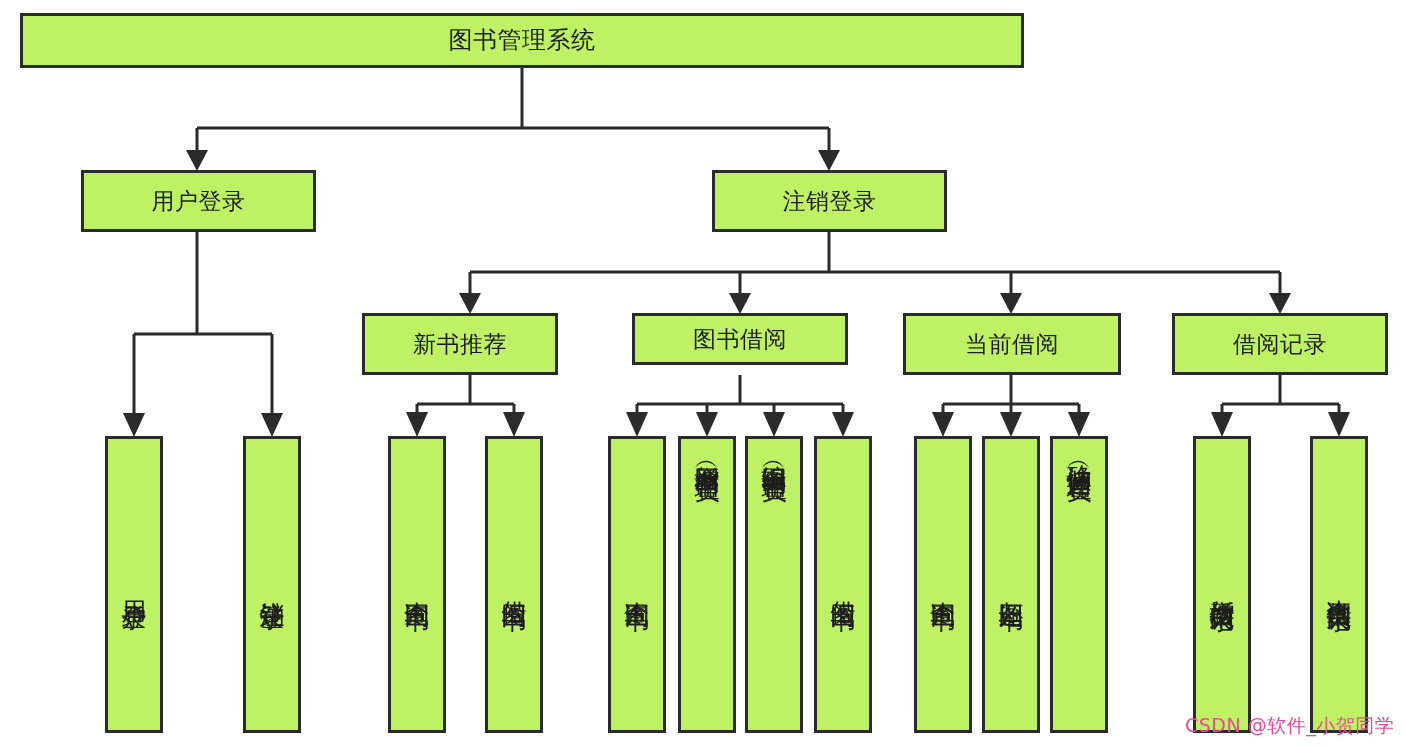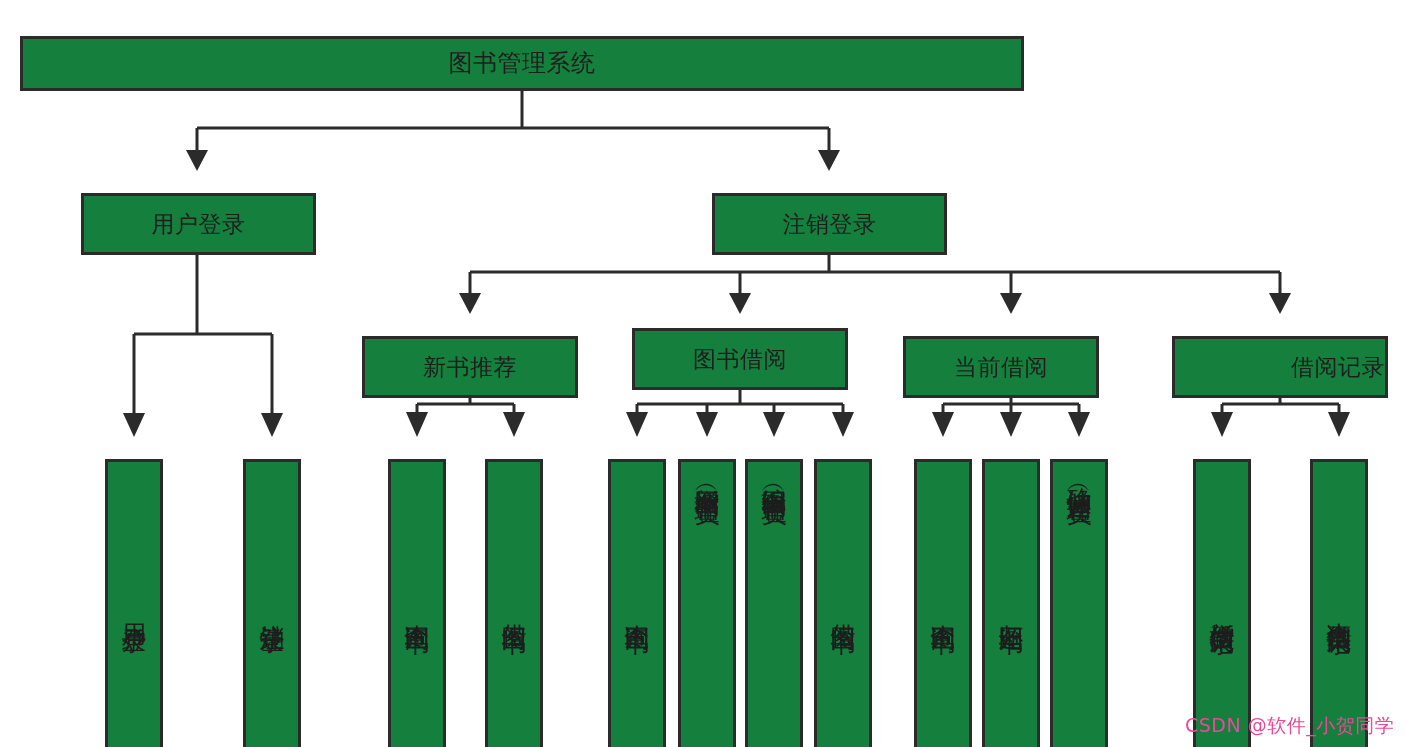--- a/index.html
+++ b/index.html
@@ -34,27 +34,26 @@
     fill: none;
     stroke-linecap: butt;
   }
   #wires polygon {
     fill: #2b2b2b;
   }
   
   .node {
     position: absolute;
     box-sizing: border-box;
-    background: #15803d;
+    background: #bef264;
     border: 3px solid #2b2b2b;
     display: flex;
     align-items: center;
     justify-content: center;
     text-align: center;
-    margin-top: 23px;
   }
   .node .label {
     display: block;
     line-height: 1.08;
     color: #1d1d1d;
     letter-spacing: 0.5px;
   }
   
   .node.horiz .label {
     font-size: 23px;
@@ -171,33 +170,33 @@
   </div>
 
   <div class="node horiz" style="left:81px; top:170px; width:235px; height:62px;">
     <span class="label">用户登录</span>
   </div>
 
   <div class="node horiz" style="left:712px; top:170px; width:235px; height:62px;">
     <span class="label">注销登录</span>
   </div>
 
-  <div class="node horiz" style="left:362px; top:313px; width:216px; height:62px;text-align:right;">
+  <div class="node horiz" style="left:362px; top:313px; width:196px; height:62px;text-align:right;">
     <span class="label">新书推荐</span>
   </div>
 
-  <div class="node horiz" style="left:632px; top:305px; width:216px; height:62px;">
+  <div class="node horiz" style="left:632px; top:313px; width:216px; height:52px;">
     <span class="label">图书借阅</span>
   </div>
 
-  <div class="node horiz" style="left:903px; top:313px; width:196px; height:62px;">
+  <div class="node horiz" style="left:903px; top:313px; width:218px; height:62px;">
     <span class="label">当前借阅</span>
   </div>
 
-  <div class="node horiz" style="left:1172px; top:313px; width:216px; height:62px;justify-content:flex-end;">
+  <div class="node horiz" style="left:1172px; top:313px; width:216px; height:62px;">
     <span class="label">借阅记录</span>
   </div>
 
   <div class="node vert center" style="left:105px; top:436px; width:58px; height:297px;">
     <span class="label">用户登录</span>
   </div>
 
   <div class="node vert center" style="left:243px; top:436px; width:58px; height:297px;">
     <span class="label">注销登录</span>
   </div>

